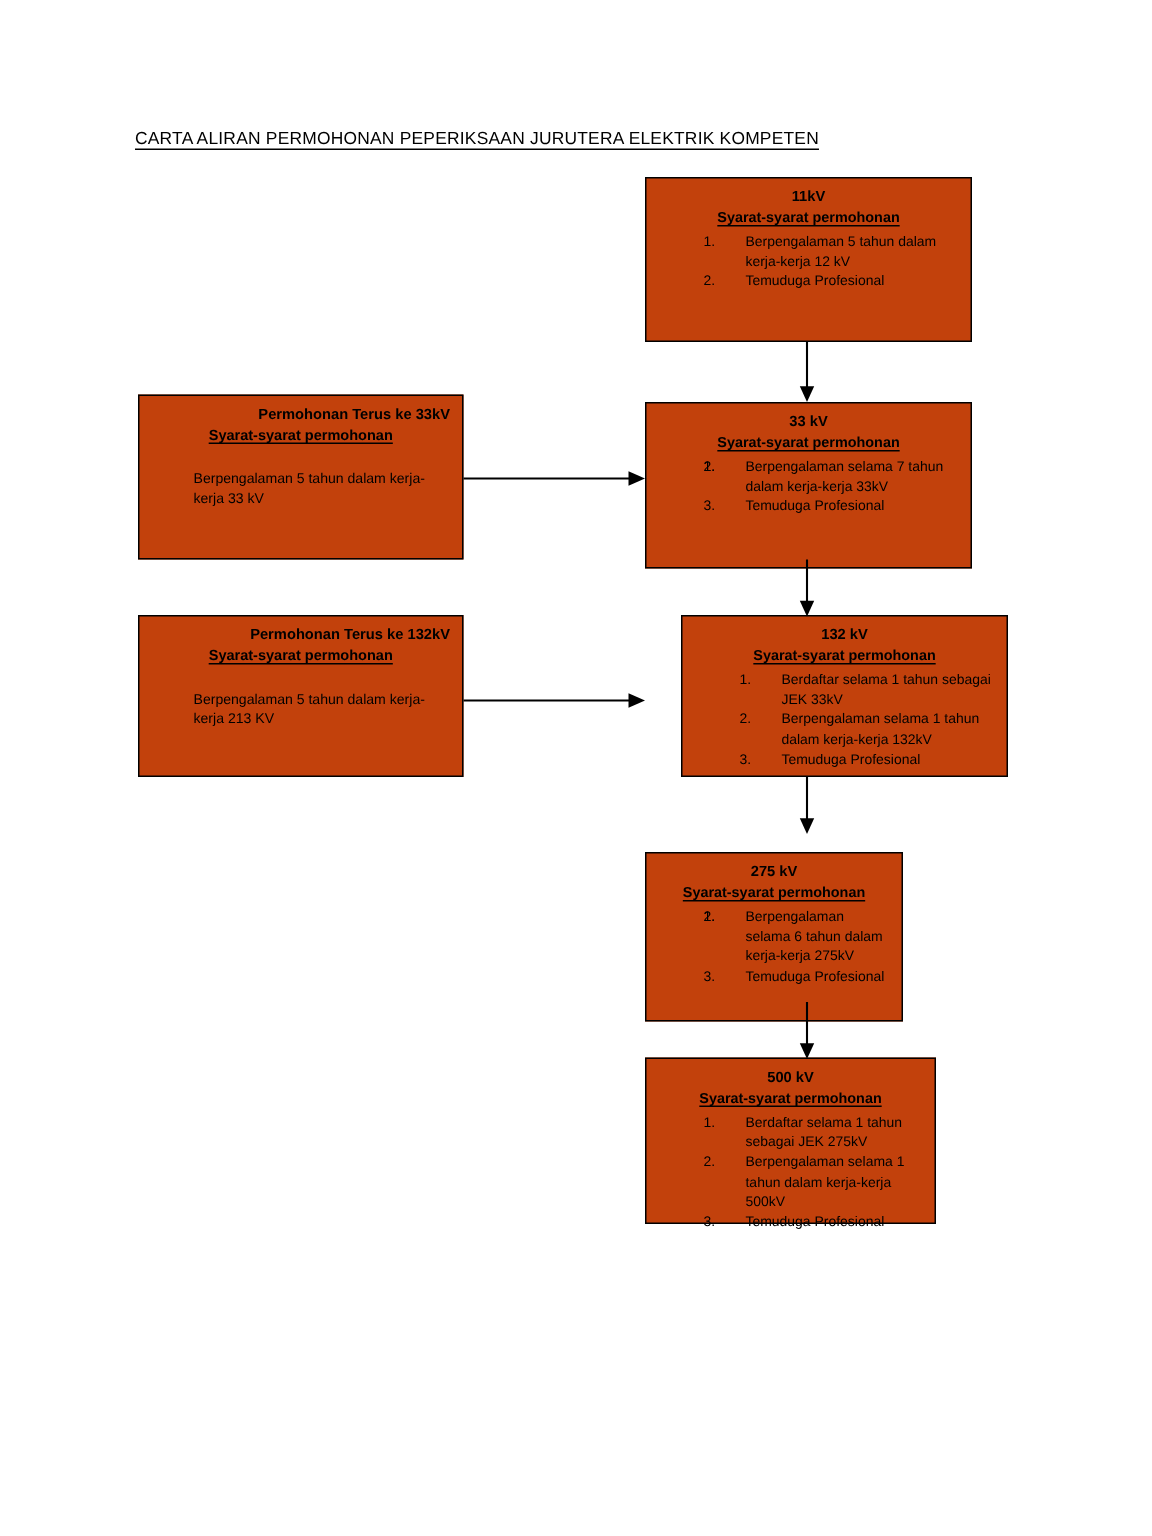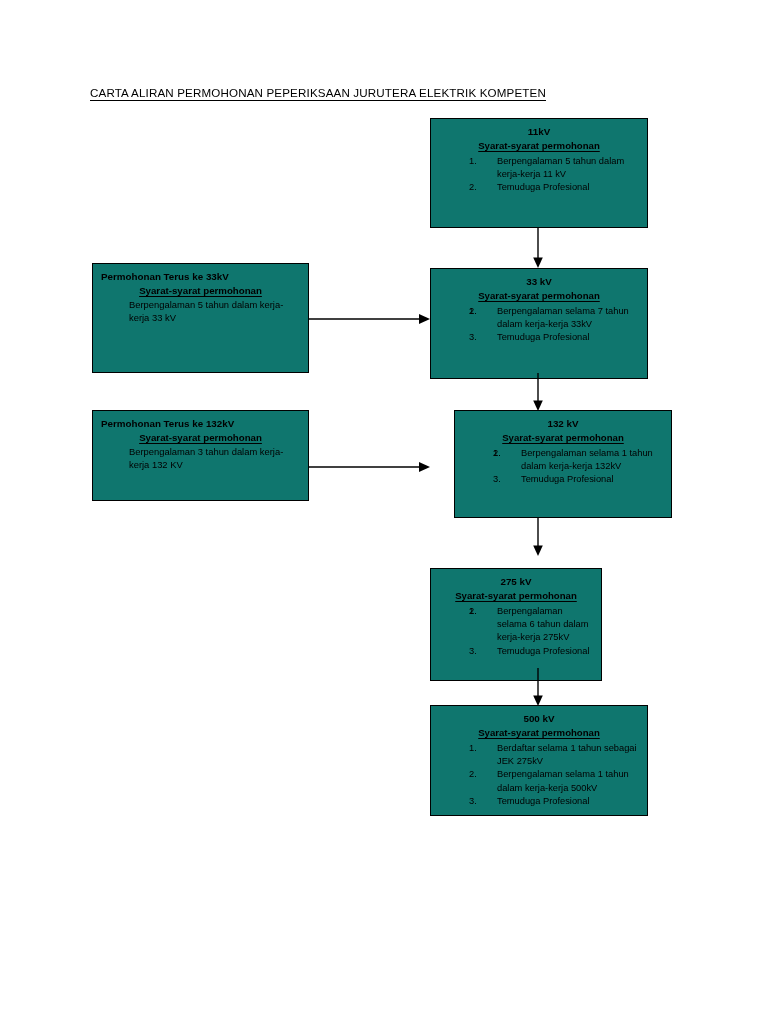--- a/index.html
+++ b/index.html
@@ -32,21 +32,21 @@
     text-underline-offset: 3px;
     white-space: nowrap;
     color: #000;
   }
 
   
   .node {
     position: absolute;
     box-sizing: border-box;
     border: 1.2px solid #000000;
-    background: #0f766e;
+    background: #c2410c;
     padding: 6px 8px 4px 8px;
   }
   .node .node-title {
     text-align: center;
     font-size: 9.8px;
     font-weight: bold;
     line-height: 14px;
     color: #000;
   }
   .node .node-subtitle {
@@ -74,36 +74,37 @@
   .node ol.reqs > li .num {
     position: absolute;
     left: 30px;
     top: 0;
     font-size: 9.3px;
     line-height: 13.2px;
   }
 
   
   .node.side .side-head {
-    text-align: left;
+    text-align: right;
     font-size: 9.8px;
     font-weight: bold;
     line-height: 14px;
     color: #000;
   }
   .node.side .side-head2 {
     text-align: center;
     font-size: 9.7px;
     font-weight: bold;
     line-height: 14px;
     text-decoration: underline;
     text-underline-offset: 2px;
     color: #000;
   }
   .node.side .side-body {
+    margin-top: 14px;
     padding-left: 28px;
     font-size: 9.4px;
     line-height: 13.4px;
     color: #000;
   }
 
   
   .conn {
     position: absolute;
     overflow: visible;
@@ -116,21 +117,21 @@
 <div id="page">
 
   <div class="chart-title">CARTA ALIRAN PERMOHONAN PEPERIKSAAN JURUTERA ELEKTRIK KOMPETEN</div>
 
   <div class="node" style="left:430px; top:118px; width:218px; height:110px;">
     <div class="node-title">11kV</div>
     <div class="node-subtitle">Syarat-syarat permohonan</div>
     <ol class="reqs">
       <li>
         <span class="num">1.</span>
-        <span>Berpengalaman 5 tahun dalam kerja-kerja 11 kV</span>
+        <span>Berpengalaman 5 tahun dalam kerja-kerja 12 kV</span>
       </li>
       <li>
         <span class="num">2.</span>
         <span>Temuduga Profesional</span>
       </li>
     </ol>
   </div>
 
   <div class="node" style="left:430px; top:268px; width:218px; height:111px;">
     <div class="node-title">33 kV</div>
@@ -149,20 +150,21 @@
       </li>
     </ol>
   </div>
 
   <div class="node" style="left:430px; top:410px; width:218px; height:108px;margin-left:24px;">
     <div class="node-title">132 kV</div>
     <div class="node-subtitle">Syarat-syarat permohonan</div>
     <ol class="reqs">
       <li>
         <span class="num">1.</span>
+        <span>Berdaftar selama 1 tahun sebagai JEK 33kV</span>
       </li>
       <li>
         <span class="num">2.</span>
         <span>Berpengalaman selama 1 tahun dalam kerja-kerja 132kV</span>
       </li>
       <li>
         <span class="num">3.</span>
         <span>Temuduga Profesional</span>
       </li>
     </ol>
@@ -179,21 +181,21 @@
         <span class="num">2.</span>
         <span>Berpengalaman selama 6 tahun dalam kerja-kerja 275kV</span>
       </li>
       <li>
         <span class="num">3.</span>
         <span>Temuduga Profesional</span>
       </li>
     </ol>
   </div>
 
-  <div class="node" style="left:430px; top:705px; width:218px; height:111px;">
+  <div class="node" style="left:430px; top:705px; width:194px; height:111px;">
     <div class="node-title">500 kV</div>
     <div class="node-subtitle">Syarat-syarat permohonan</div>
     <ol class="reqs">
       <li>
         <span class="num">1.</span>
         <span>Berdaftar selama 1 tahun sebagai JEK 275kV</span>
       </li>
       <li>
         <span class="num">2.</span>
         <span>Berpengalaman selama 1 tahun dalam kerja-kerja 500kV</span>
@@ -204,24 +206,24 @@
       </li>
     </ol>
   </div>
 
   <div class="node side" style="left:92px; top:263px; width:217px; height:110px;">
     <div class="side-head">Permohonan Terus ke 33kV</div>
     <div class="side-head2">Syarat-syarat permohonan</div>
     <div class="side-body">Berpengalaman 5 tahun dalam kerja-kerja 33 kV</div>
   </div>
 
-  <div class="node side" style="left:92px; top:410px; width:217px; height:91px;">
+  <div class="node side" style="left:92px; top:410px; width:217px; height:108px;">
     <div class="side-head">Permohonan Terus ke 132kV</div>
     <div class="side-head2">Syarat-syarat permohonan</div>
-    <div class="side-body">Berpengalaman 3 tahun dalam kerja-kerja 132 KV</div>
+    <div class="side-body">Berpengalaman 5 tahun dalam kerja-kerja 213 KV</div>
   </div>
 
   <div class="conn" style="left:528px; top:228px; width:20px; height:42px;">
     <svg width="20" height="42" viewBox="0 0 20 42">
       <line x1="10" y1="0" x2="10" y2="33" stroke="#000" stroke-width="1.4"></line>
       <polygon points="10,40 5.2,29.5 14.8,29.5" fill="#000"></polygon>
     </svg>
   </div>
 
   <div class="conn" style="left:528px; top:373px; width:20px; height:40px;">

